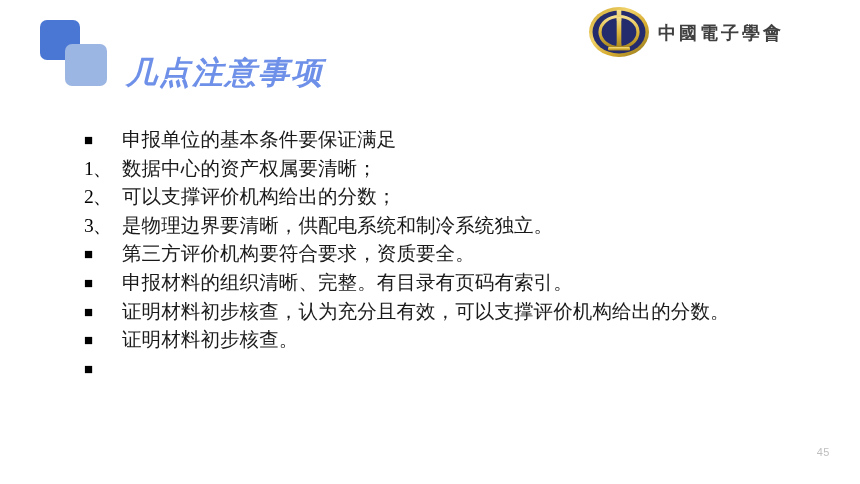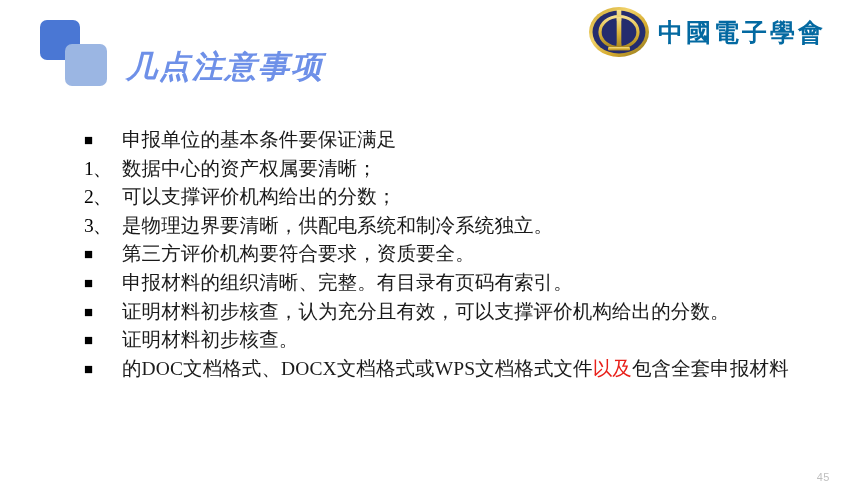--- a/index.html
+++ b/index.html
@@ -41,21 +41,21 @@
     left: 25px;
     top: 24px;
     width: 42px;
     height: 42px;
     background: #9BB6E3;
   }
 
   #slide-title {
     position: absolute;
     left: 126px;
-    top: 46px;
+    top: 52px;
     font-family: "Liberation Serif", "DejaVu Serif", serif;
     font-style: italic;
     font-weight: bold;
     font-size: 31px;
     letter-spacing: 2px;
     color: #6E90E8;
     white-space: nowrap;
   }
 
   
@@ -76,23 +76,23 @@
   }
   #logo-wordmark {
     display: flex;
     flex-direction: column;
     justify-content: center;
     padding-top: 2px;
   }
   #logo-cn {
     font-family: "Liberation Serif", "DejaVu Serif", serif;
     font-weight: bold;
-    font-size: 25px;
+    font-size: 18px;
     letter-spacing: 3px;
-    color: #0369a1;
+    color: #404040;
     line-height: 1.05;
     white-space: nowrap;
   }
   #logo-en {
     font-family: "Liberation Sans", "DejaVu Sans", sans-serif;
     font-weight: bold;
     font-size: 9.4px;
     letter-spacing: 0.45px;
     color: #2B3476;
     line-height: 1.2;
@@ -139,21 +139,21 @@
     display: block;
   }
   .accent-red {
     color: #E8201A;
   }
 
   
   #page-number {
     position: absolute;
     right: 30px;
-    bottom: 1px;
+    bottom: 26px;
     font-family: "Liberation Sans", "DejaVu Sans", sans-serif;
     font-size: 11px;
     color: #BFBFBF;
     letter-spacing: 0.5px;
   }
 </style>
 </head>
 <body>
 
 <div id="slide">
@@ -237,21 +237,20 @@
     </div>
 
     <div class="bullet-row">
       <span class="marker square">■</span>
       <span class="row-text">证明材料初步核查。</span>
     </div>
 
     <div class="bullet-row">
       <span class="marker square">■</span>
       <span class="row-text">
-        <span class="continued"><span>的DOC文档格式、DOCX文档格式或WPS文档格式文件</span><span class="accent-red">以及</span><span>包含全套申报材料</span></span>
       </span>
     </div>
 
   </div>
 
   <div id="page-number">45</div>
 
 </div>
 
 </body></html>

